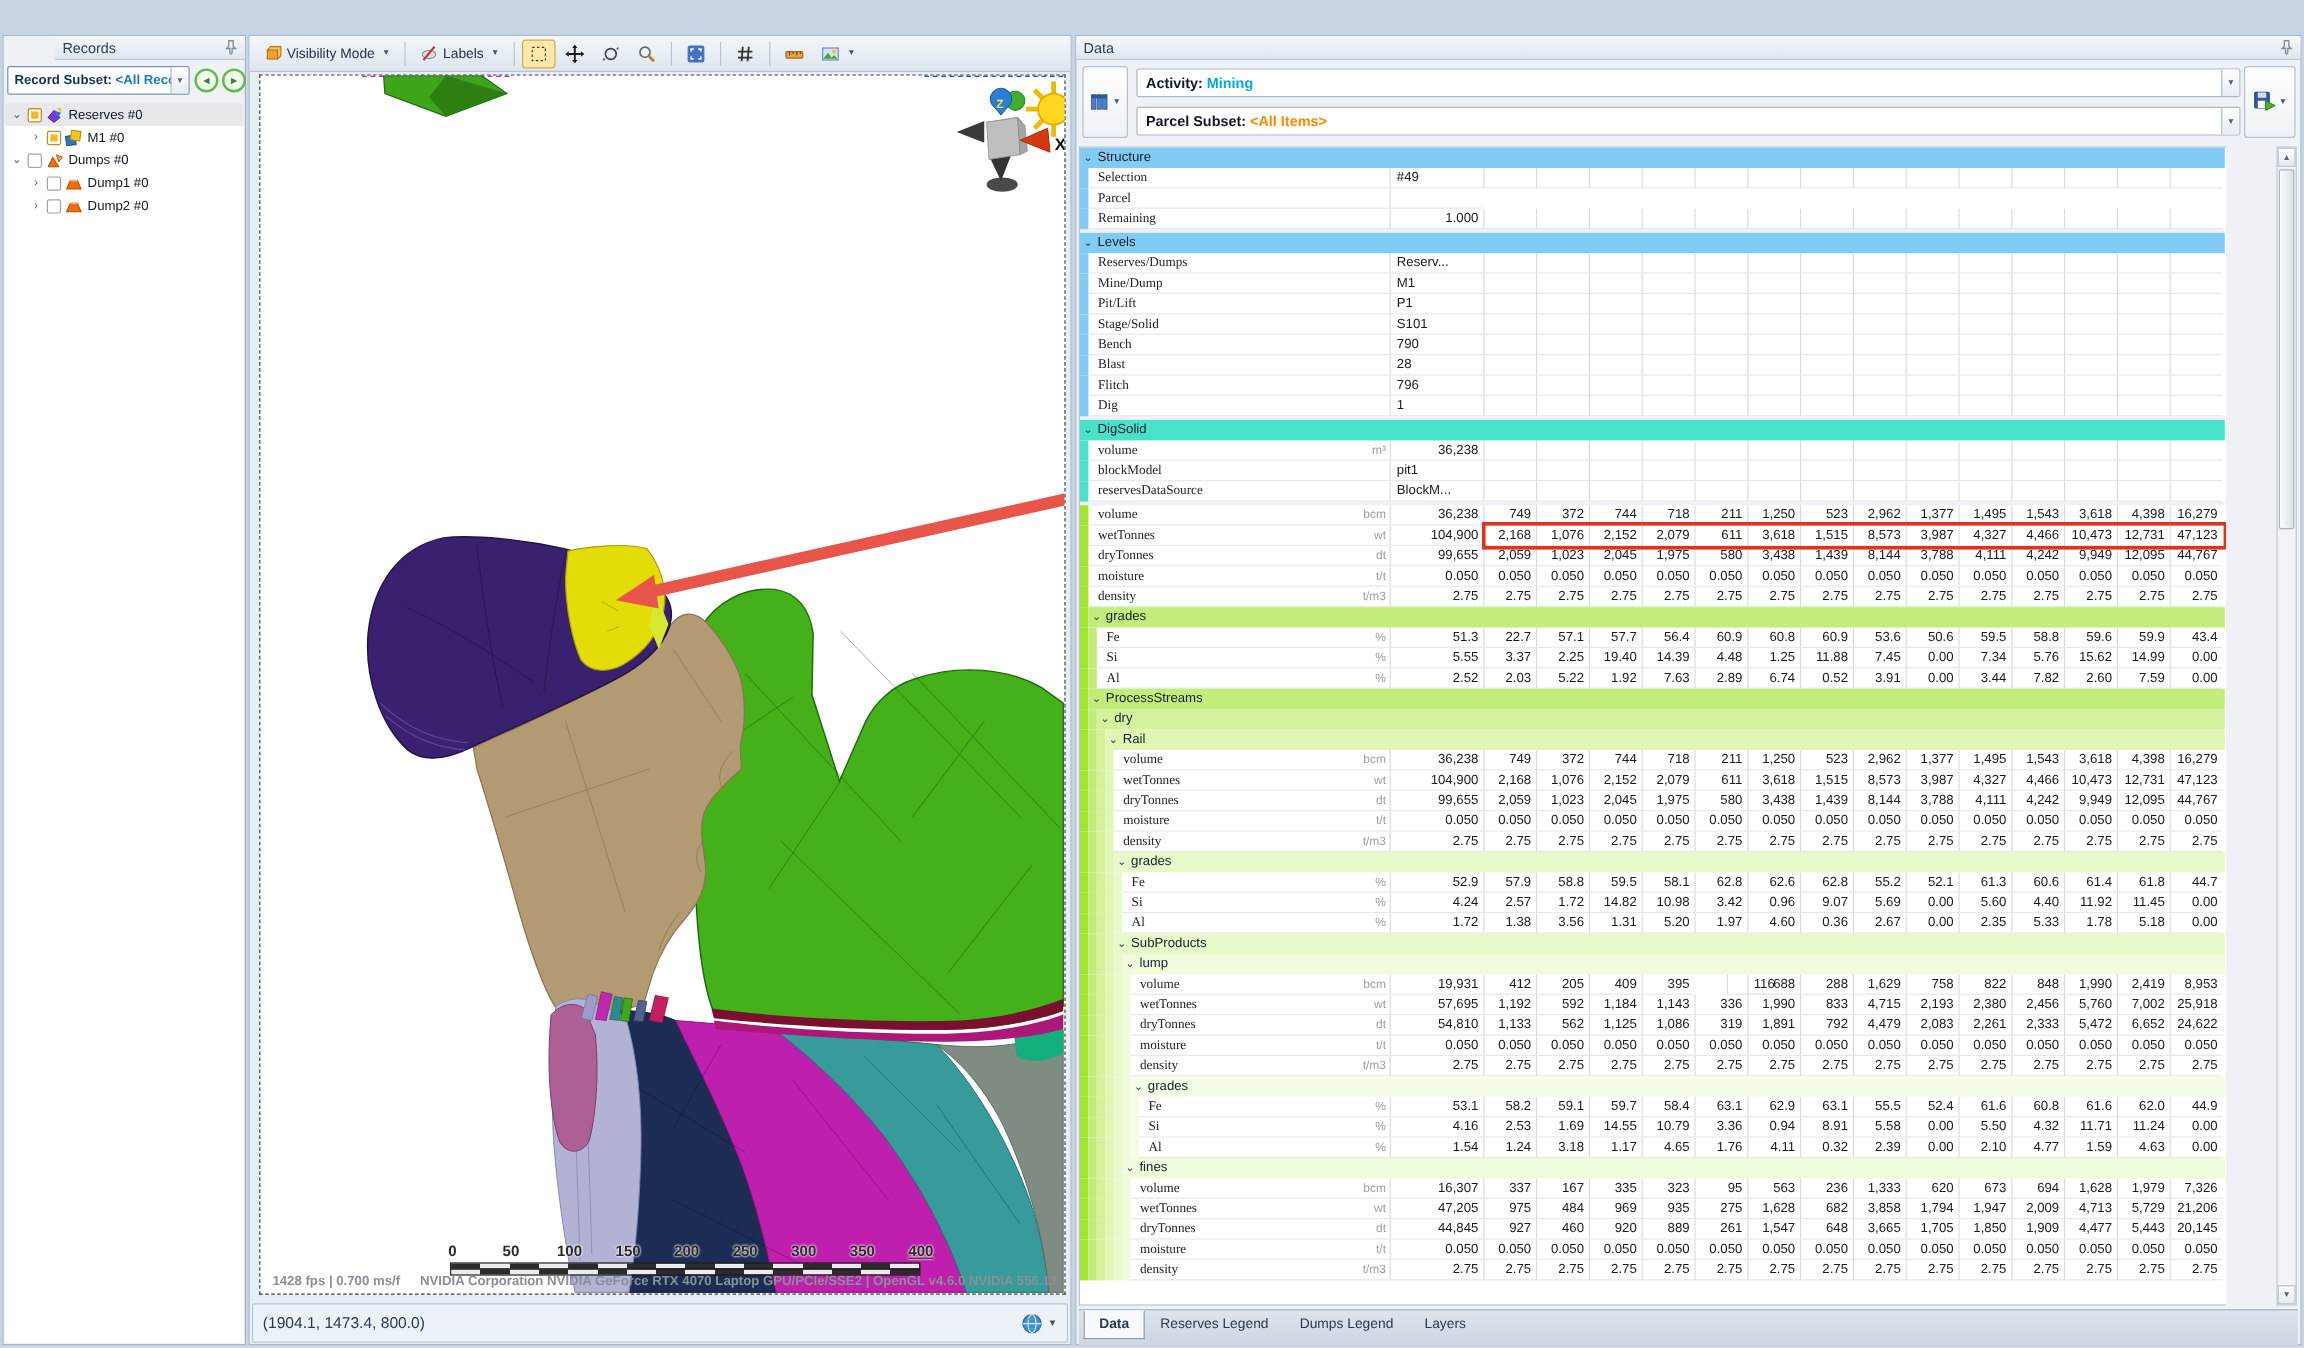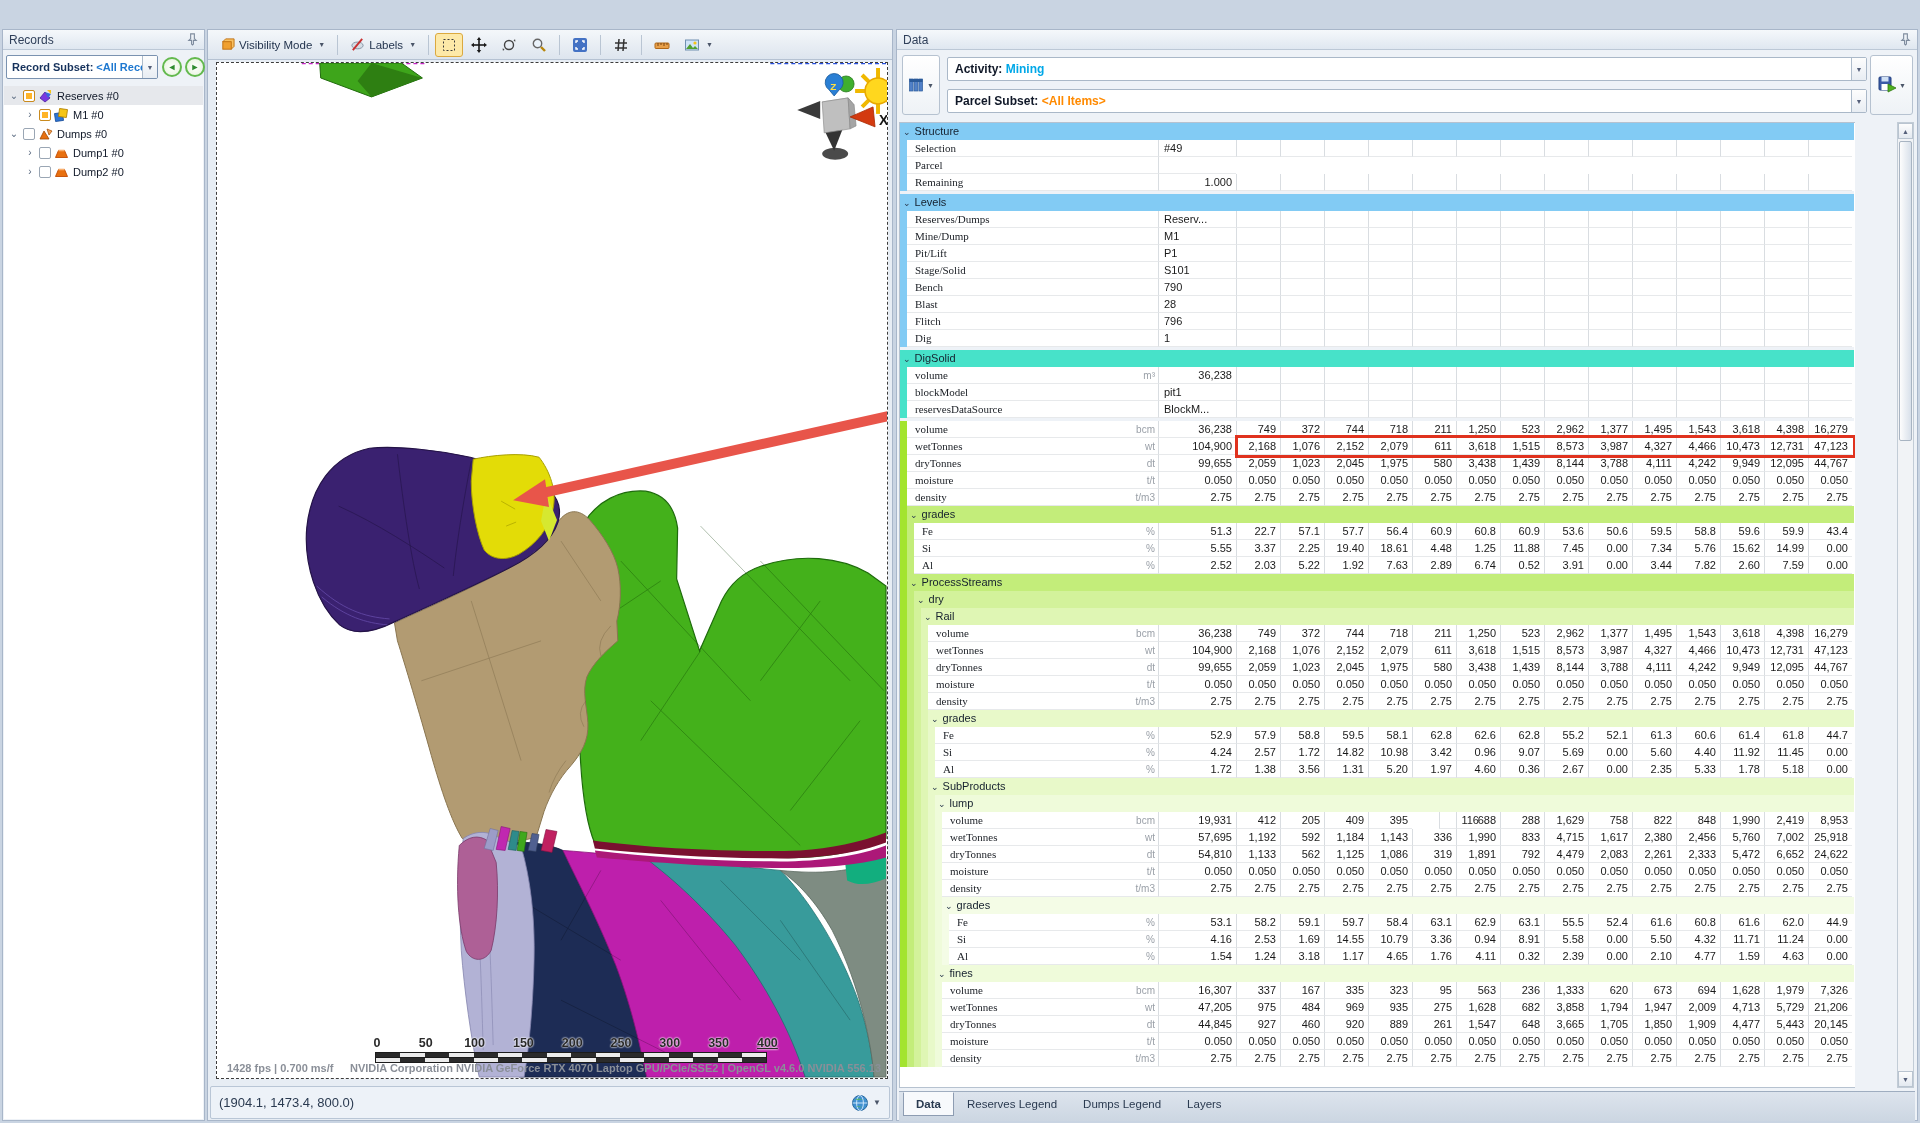--- a/index.html
+++ b/index.html
@@ -12,21 +12,21 @@
   .tab { height:24px; display:flex; align-items:center; gap:5px; padding:0 12px; margin-right:2px; background:linear-gradient(#f2f6fa,#d8e0ea); border:1px solid #93a2b8; border-bottom:none; border-radius:3px 3px 0 0; font-size:12px; color:#22344e; cursor:default; }
   .tab.active { background:#f7f9fc; height:27px; font-weight:bold; border-color:#7e8da3; }
   .tabicon { width:14px; height:14px; border-radius:3px; color:#fff; font-size:10px; font-weight:bold; display:flex; align-items:center; justify-content:center; }
 
   
   .panel { position:absolute; background:#eef2f7; border:1px solid #a8b6c9; }
   .panel-header { height:20px; line-height:20px; padding:0 6px; font-size:12px; color:#30405a; background:linear-gradient(#f5f8fb,#dfe7f0); border-bottom:1px solid #bcc8d6; position:relative; }
   .pin { position:absolute; right:5px; top:3px; width:13px; height:13px; opacity:.75; }
 
   
-  #records { left:2px; top:29px; width:203px; height:1092px; }
+  #records { left:2px; top:29px; width:203px; height:1092px;padding-left:43px; }
   .subset-row { position:absolute; left:3px; top:24px; width:197px; height:26px; }
   .subset-box { position:absolute; left:0; top:1px; width:152px; height:24px; background:#fff; border:1px solid #7a92b0; border-radius:2px; display:flex; align-items:center; padding-left:5px; overflow:hidden; white-space:nowrap; }
   .subset-box b { color:#16325c; }
   .subset-box .val { color:#1e78d0; font-weight:bold; margin-left:3px; }
   .dd-arrow-btn { position:absolute; right:0; top:0; bottom:0; width:15px; border-left:1px solid #aebccb; display:flex; align-items:center; justify-content:center; color:#55607a; font-size:7px; background:linear-gradient(#fdfdfd,#e8edf3); }
   .roundbtn { position:absolute; top:3px; width:20px; height:20px; border:2px solid #63b94e; border-radius:50%; background:radial-gradient(#ffffff,#e4f2da); color:#2e8b2e; font-size:9px; display:flex; align-items:center; justify-content:center; }
   #tree { position:absolute; left:1px; top:56px; right:1px; bottom:1px; background:#fff; }
   .trownode { position:relative; height:19px; display:flex; align-items:center; white-space:nowrap; }
   .trownode.sel { background:#e6e8ec; }
   .expander { width:12px; text-align:center; color:#5a6a80; font-size:10px; }
@@ -903,21 +903,21 @@
           <span class="stripe" style="left:0px;background:#a3e42f"></span>
           <span class="stripe" style="left:7px;background:#c3ed7a"></span>
           <span class="dcell lblcell" style="left:14px;width:244px">
             <span class="lab">Si</span>
             <span class="unit">%</span>
           </span>
           <span class="dcell numcell " style="left:258px;width:78px">5.55</span>
           <span class="dcell numcell" style="left:336px;width:44px">3.37</span>
           <span class="dcell numcell" style="left:380px;width:44px">2.25</span>
           <span class="dcell numcell" style="left:424px;width:44px">19.40</span>
-          <span class="dcell numcell" style="left:468px;width:44px">18.61</span>
+          <span class="dcell numcell" style="left:468px;width:44px">14.39</span>
           <span class="dcell numcell" style="left:512px;width:44px">4.48</span>
           <span class="dcell numcell" style="left:556px;width:44px">1.25</span>
           <span class="dcell numcell" style="left:600px;width:44px">11.88</span>
           <span class="dcell numcell" style="left:644px;width:44px">7.45</span>
           <span class="dcell numcell" style="left:688px;width:44px">0.00</span>
           <span class="dcell numcell" style="left:732px;width:44px">7.34</span>
           <span class="dcell numcell" style="left:776px;width:44px">5.76</span>
           <span class="dcell numcell" style="left:820px;width:44px">15.62</span>
           <span class="dcell numcell" style="left:864px;width:44px">14.99</span>
           <span class="dcell numcell" style="left:908px;width:44px">0.00</span>
@@ -1225,21 +1225,21 @@
           </span>
           <span class="dcell numcell " style="left:258px;width:78px">57,695</span>
           <span class="dcell numcell" style="left:336px;width:44px">1,192</span>
           <span class="dcell numcell" style="left:380px;width:44px">592</span>
           <span class="dcell numcell" style="left:424px;width:44px">1,184</span>
           <span class="dcell numcell" style="left:468px;width:44px">1,143</span>
           <span class="dcell numcell" style="left:512px;width:44px">336</span>
           <span class="dcell numcell" style="left:556px;width:44px">1,990</span>
           <span class="dcell numcell" style="left:600px;width:44px">833</span>
           <span class="dcell numcell" style="left:644px;width:44px">4,715</span>
-          <span class="dcell numcell" style="left:688px;width:44px">1,617</span>
+          <span class="dcell numcell" style="left:688px;width:44px">2,193</span>
           <span class="dcell numcell" style="left:732px;width:44px">2,380</span>
           <span class="dcell numcell" style="left:776px;width:44px">2,456</span>
           <span class="dcell numcell" style="left:820px;width:44px">5,760</span>
           <span class="dcell numcell" style="left:864px;width:44px">7,002</span>
           <span class="dcell numcell" style="left:908px;width:44px">25,918</span>
         </div>
         <div class="trow">
           <span class="stripe" style="left:0px;background:#a3e42f"></span>
           <span class="stripe" style="left:7px;background:#c3ed7a"></span>
           <span class="stripe" style="left:14px;background:#d3f29b"></span>

